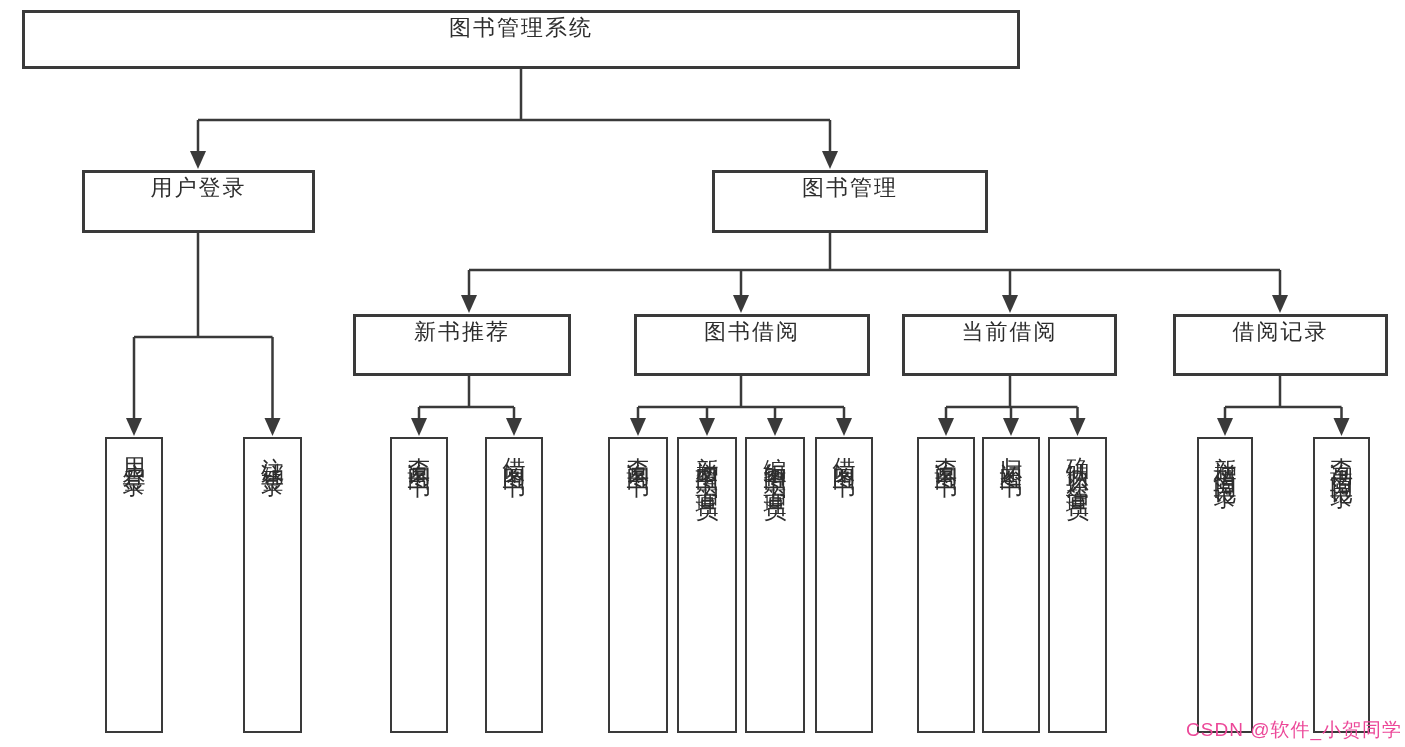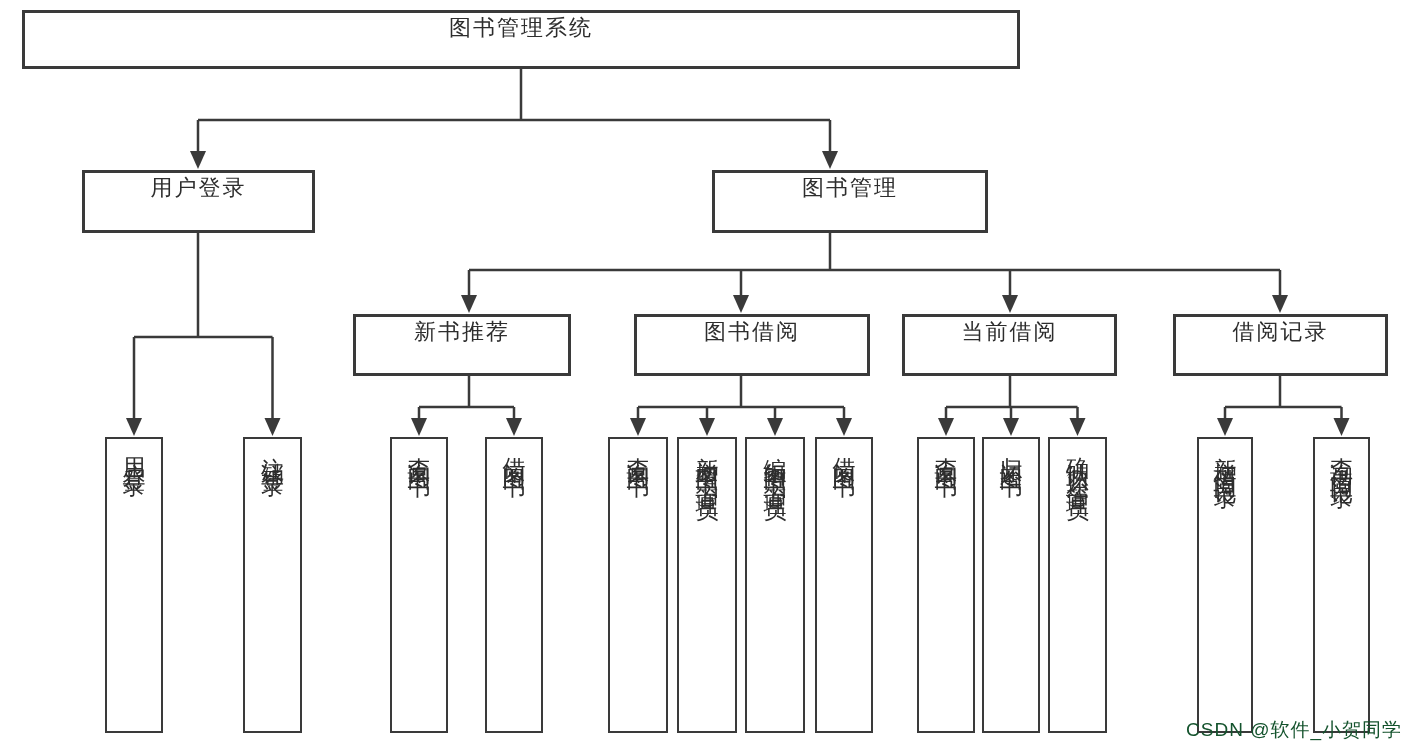--- a/index.html
+++ b/index.html
@@ -47,21 +47,21 @@
     font-size: 23px;
     letter-spacing: 6px;
     line-height: 1;
     white-space: normal;
   }
   .watermark {
     position: absolute;
     right: 3px;
     bottom: 4px;
     font-size: 19px;
-    color: #14532d;
+    color: #ec4899;
     letter-spacing: 1px;
     white-space: nowrap;
   }
 </style>
 </head>
 <body>
 
 <div class="canvas">
 
   <svg class="connectors" viewBox="0 0 1405 747" xmlns="http://www.w3.org/2000/svg">

